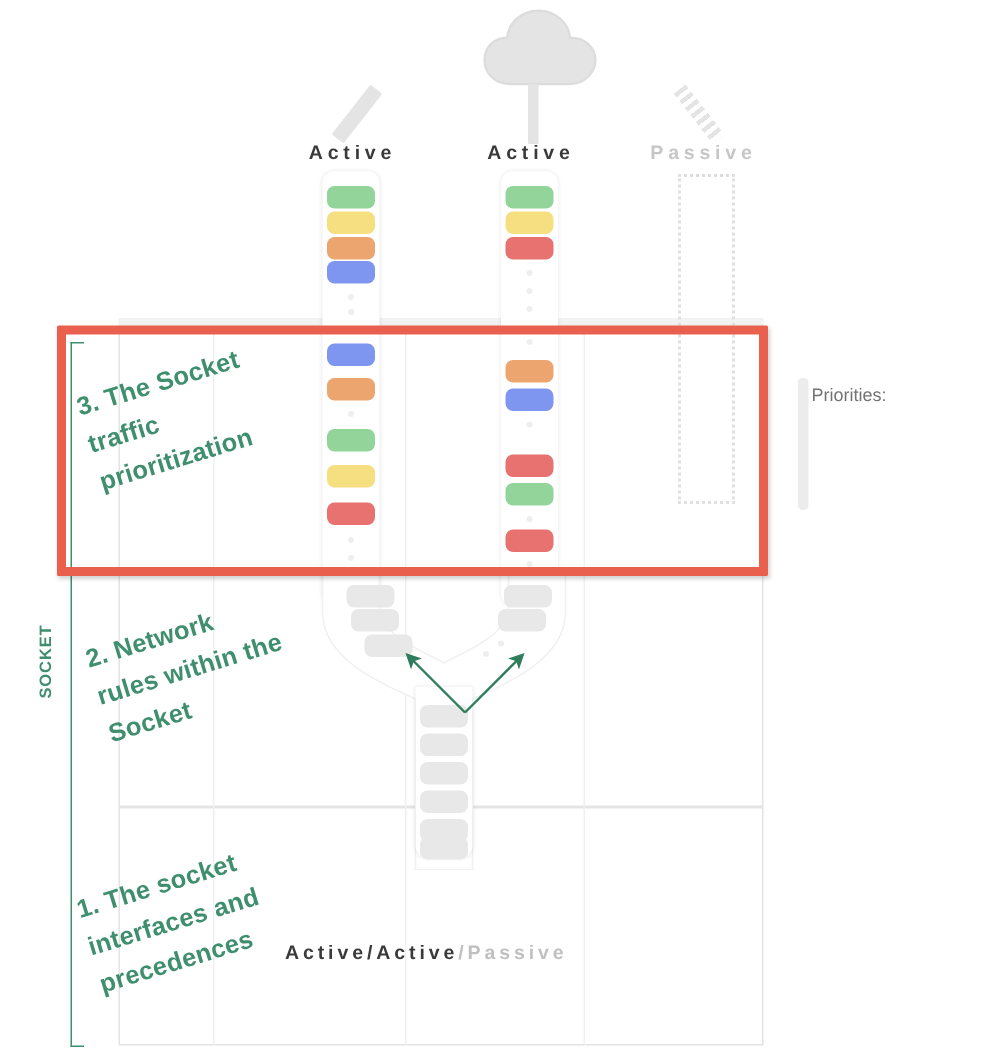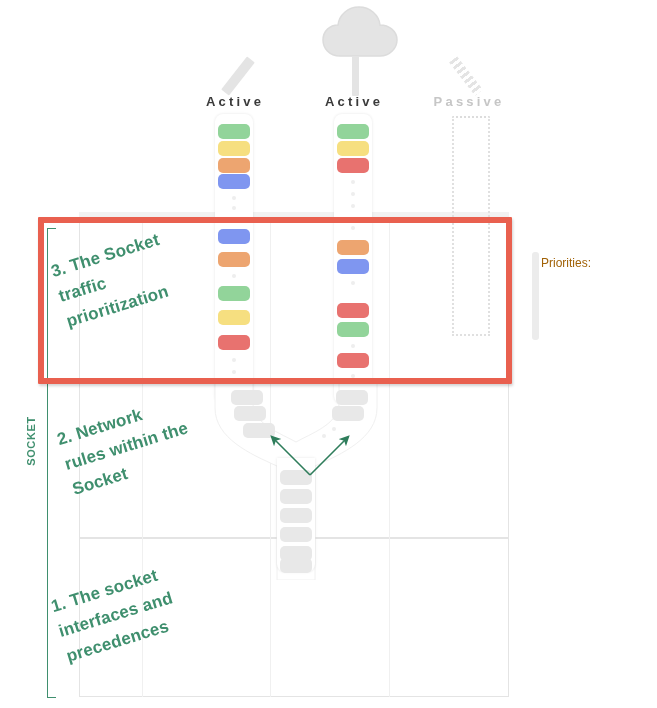--- a/index.html
+++ b/index.html
@@ -275,21 +275,21 @@
     width: 7px;
     height: 88px;
     background: #ececec;
     border-radius: 3px;
   }
   .legend-title {
     position: absolute;
     left: 541px;
     top: 256px;
     font-size: 12px;
-    color: #a16207;
+    color: #737373;
     white-space: nowrap;
   }
   .legend-rows {
     position: absolute;
     left: 603px;
     top: 252px;
     width: 54px;
   }
   .legend-row {
     position: relative;
@@ -423,17 +423,20 @@
   <div class="annot annot-3">3. The Socket
 traffic
 prioritization</div>
   <div class="annot annot-2">2. Network
 rules within the
 Socket</div>
   <div class="annot annot-1">1. The socket
 interfaces and
 precedences</div>
 
+  <div class="bottom-label">
+    <span>Active</span><span>/</span><span>Active</span><span class="muted">/</span><span class="muted">Passive</span>
+  </div>
 
   <div class="legend-scrollbar"></div>
   <div class="legend-title">Priorities:</div>
 
 </div>
 
 </body></html>

